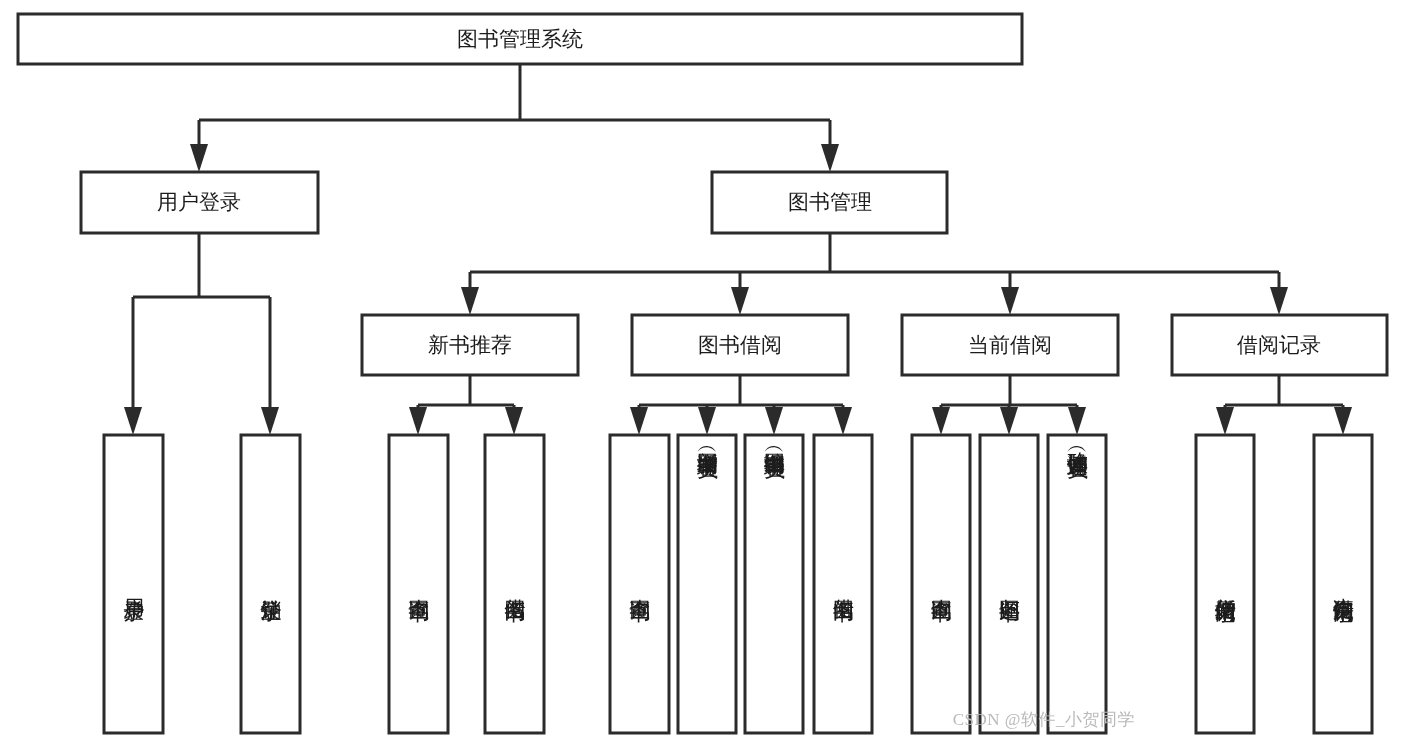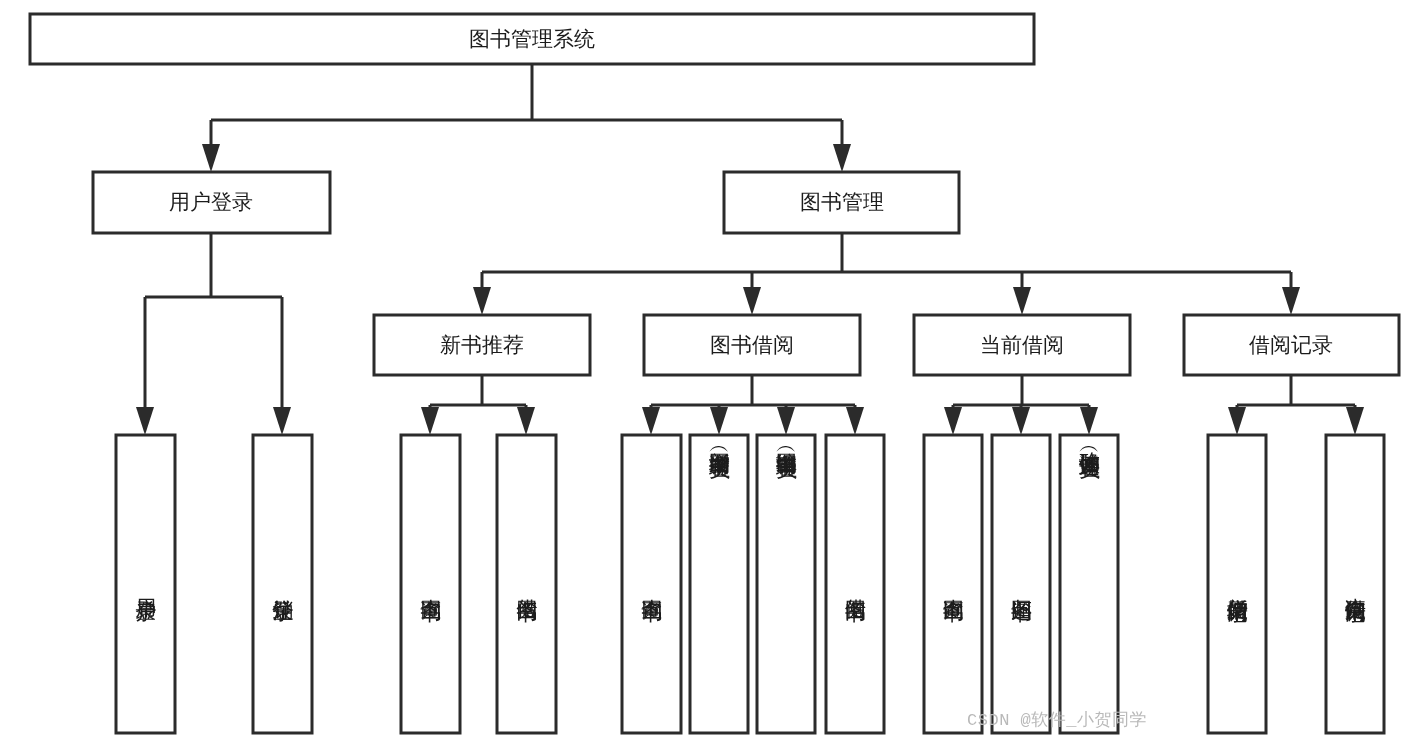--- a/index.html
+++ b/index.html
@@ -11,21 +11,20 @@
     width: 1405px;
     height: 747px;
     font-family: "DejaVu Sans", "Liberation Sans", sans-serif;
     overflow: hidden;
   }
   #diagram-root {
     position: relative;
     width: 1149px;
     height: 747px;
     background: #ffffff;
-    margin-left: 12px;
   }
   svg#tree-svg {
     position: absolute;
     left: 0;
     top: 0;
     width: 1405px;
     height: 747px;
     display: block;
   }
   .node-box {
@@ -65,21 +64,21 @@
     line-height: 1.18;
     color: #1c1c1c;
     letter-spacing: 1px;
     white-space: nowrap;
     text-align: center;
   }
   #watermark {
     position: absolute;
     right: 14px;
     bottom: 16px;
-    font-family: Liberation Mono, monospace;
+    font-family: Liberation Serif, serif;
     font-size: 17px;
     color: #b9b9b9;
     white-space: nowrap;
     letter-spacing: 0.5px;
   }
 </style>
 </head>
 <body>
 
 <div id="diagram-root">

